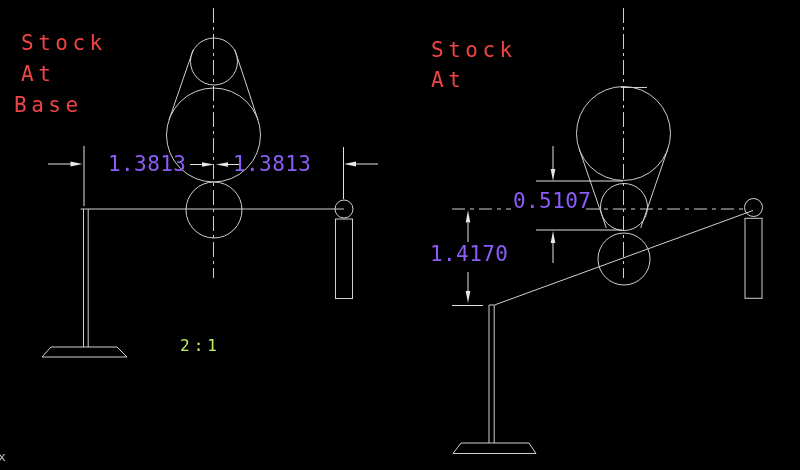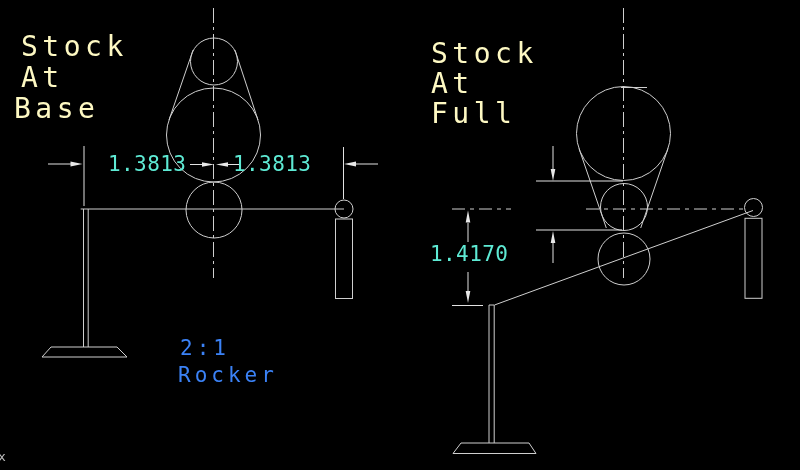--- a/index.html
+++ b/index.html
@@ -2,23 +2,23 @@
 <html><head>
 <meta charset="utf-8">
 <style>
   html,body{margin:0;padding:0;background:#000;}
   #screen{
     position:relative;width:800px;height:470px;background:#000000;
     overflow:hidden;font-family:"DejaVu Sans Mono", monospace;
   }
   #draw{position:absolute;left:0;top:0;}
   .t{position:absolute;color:#d9d9d9;white-space:pre;line-height:1;}
-  .title{font-size:28px;letter-spacing:4.5px;color:#fef9c3;}
-  .dim{font-size:21px;letter-spacing:0.4px;color:#5eead4;}
-  .note{font-size:21px;letter-spacing:4px;color:#3b82f6;}
+  .title{font-size:21px;letter-spacing:4.5px;color:#ef4444;}
+  .dim{font-size:21px;letter-spacing:0.4px;color:#8b5cf6;}
+  .note{font-size:16px;letter-spacing:4px;color:#bef264;}
   .ucs{font-size:13px;color:#bdbdbd;}
   svg line, svg circle, svg polygon.open, svg polyline, svg path{
     stroke:#cfcfcf;stroke-width:1;fill:none;
   }
   svg .dimln{stroke:#e2e2e2;}
   svg polygon.head{fill:#e8e8e8;stroke:none;}
 </style>
 </head>
 <body>
 
@@ -89,22 +89,21 @@
   </svg>
 
   <div class="t title" style="left:21px;top:33px">Stock</div>
   <div class="t title" style="left:21px;top:64px">At</div>
   <div class="t title" style="left:14px;top:95px">Base</div>
 
   <div class="t dim" style="left:108px;top:154px">1.3813</div>
   <div class="t dim" style="left:233px;top:154px">1.3813</div>
 
   <div class="t note" style="left:180px;top:338px">2:1</div>
-  <div class="t note" style="left:178px;top:365px">Rocker</div>
 
   <div class="t title" style="left:431px;top:40px">Stock</div>
   <div class="t title" style="left:431px;top:70px">At</div>
-  <div class="t title" style="left:431px;top:100px">Full</div>
 
+  <div class="t dim" style="left:513px;top:191px">0.5107</div>
   <div class="t dim" style="left:430px;top:244px">1.4170</div>
 
   <div class="t ucs" style="left:-2px;top:450px">x</div>
 </div>
 
 </body></html>

